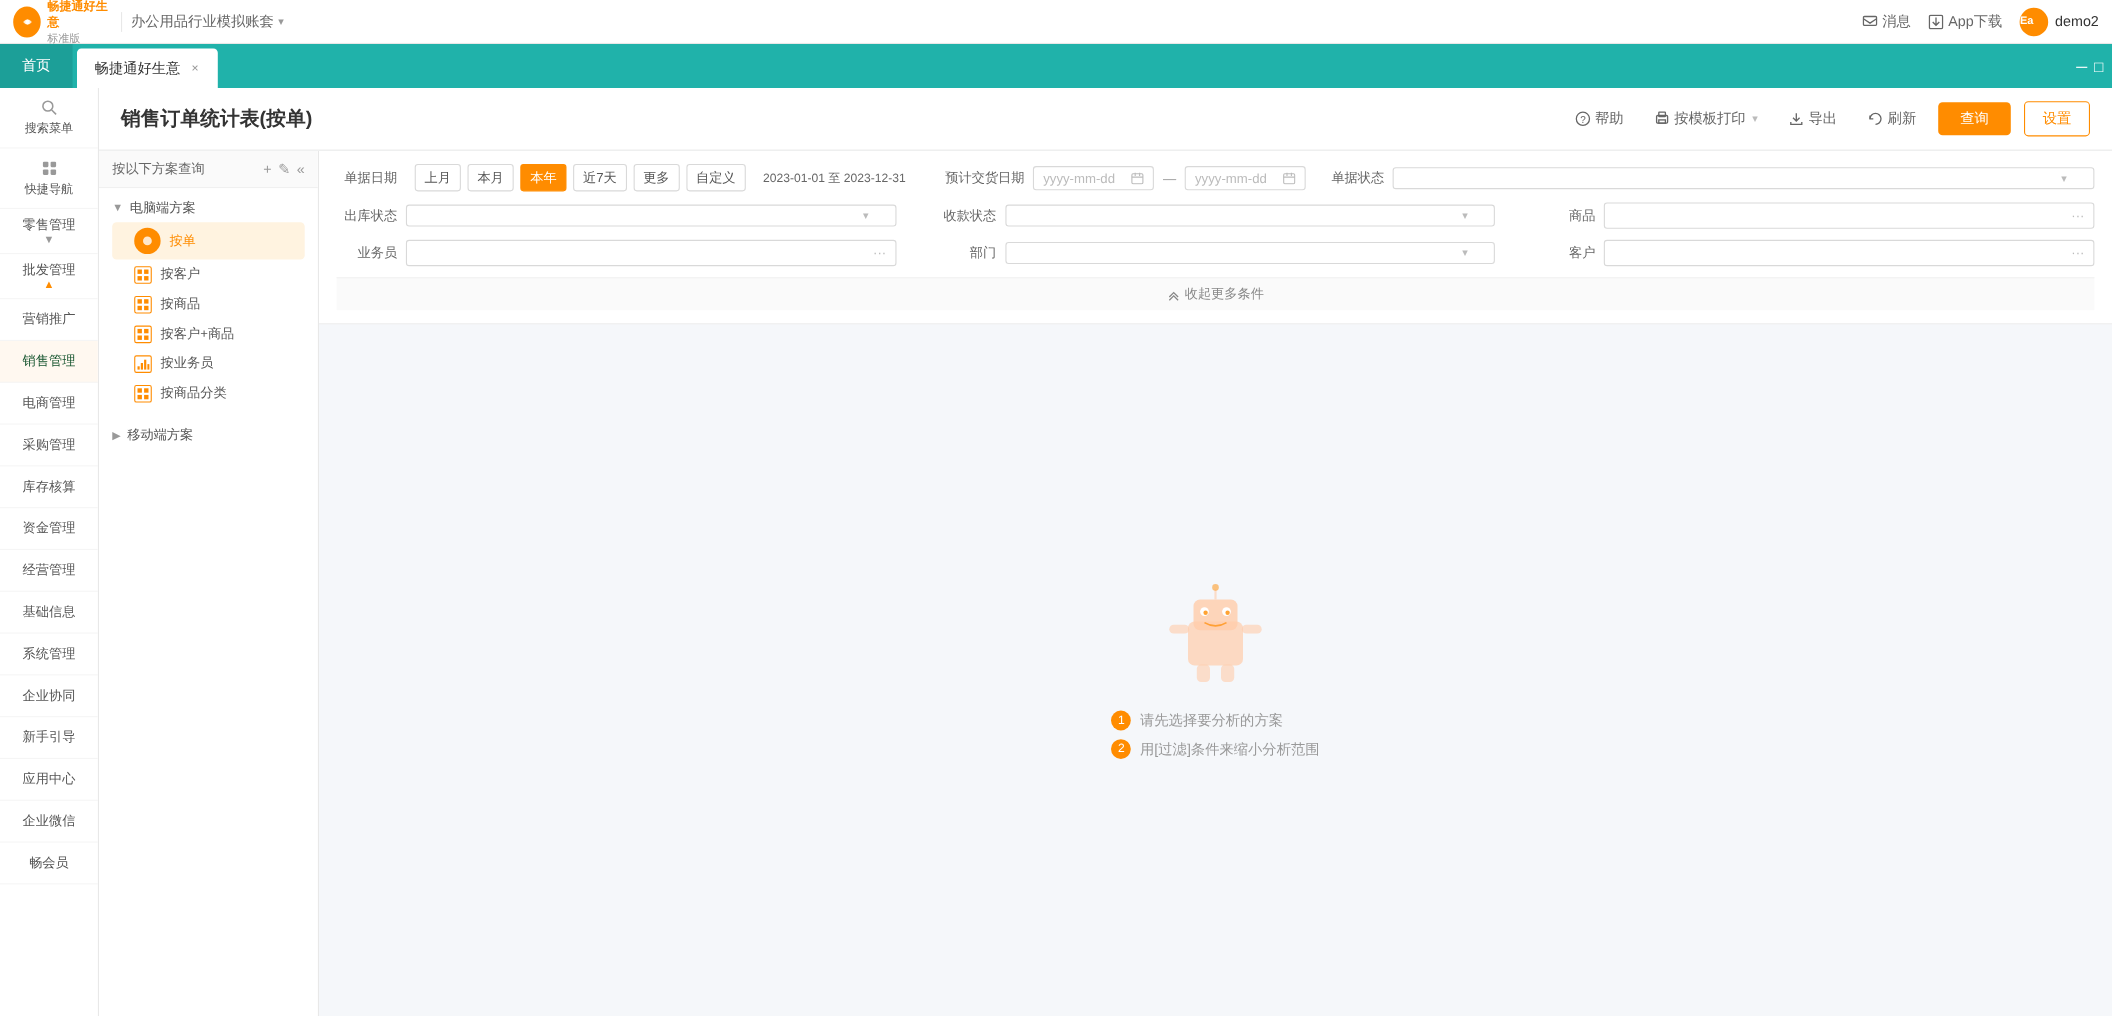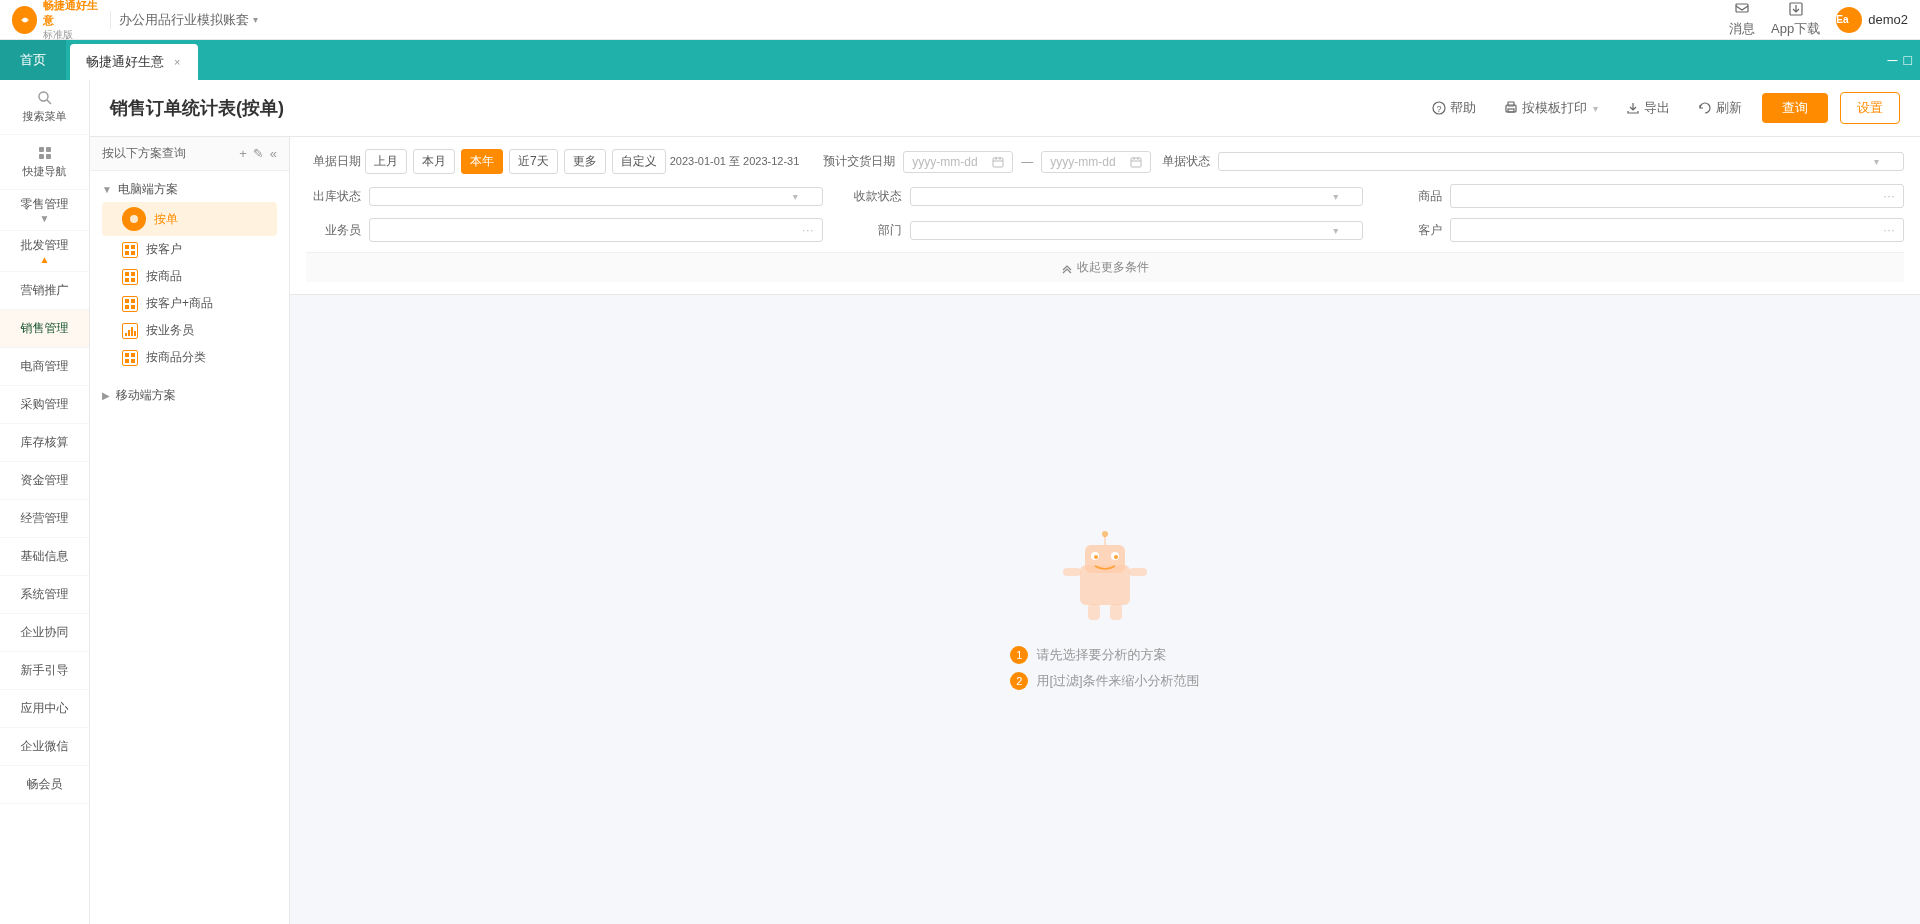--- a/index.html
+++ b/index.html
@@ -52,21 +52,20 @@
     }
     .header-btn {
       display: flex;
       align-items: center;
       gap: 4px;
       color: #666;
       font-size: 13px;
       cursor: pointer;
       background: none;
       border: none;
-      flex-direction: column;
     }
     .user-avatar {
       width: 26px;
       height: 26px;
       border-radius: 50%;
       background: #ff8c00;
       display: flex;
       align-items: center;
       justify-content: flex-start;
       color: white;
@@ -299,21 +298,21 @@
     
     .filter-bar {
       background: #fff;
       padding: 12px 16px;
       border-bottom: 1px solid #e8e8e8;
       flex-shrink: 0;
     }
     .filter-row {
       display: flex;
       align-items: center;
-      gap: 4px;
+      gap: 16px;
       margin-bottom: 10px;
     }
     .filter-row:last-child { margin-bottom: 0; }
     .filter-label {
       font-size: 12px;
       color: #666;
       white-space: nowrap;
       min-width: 55px;
       text-align: right;
     }

